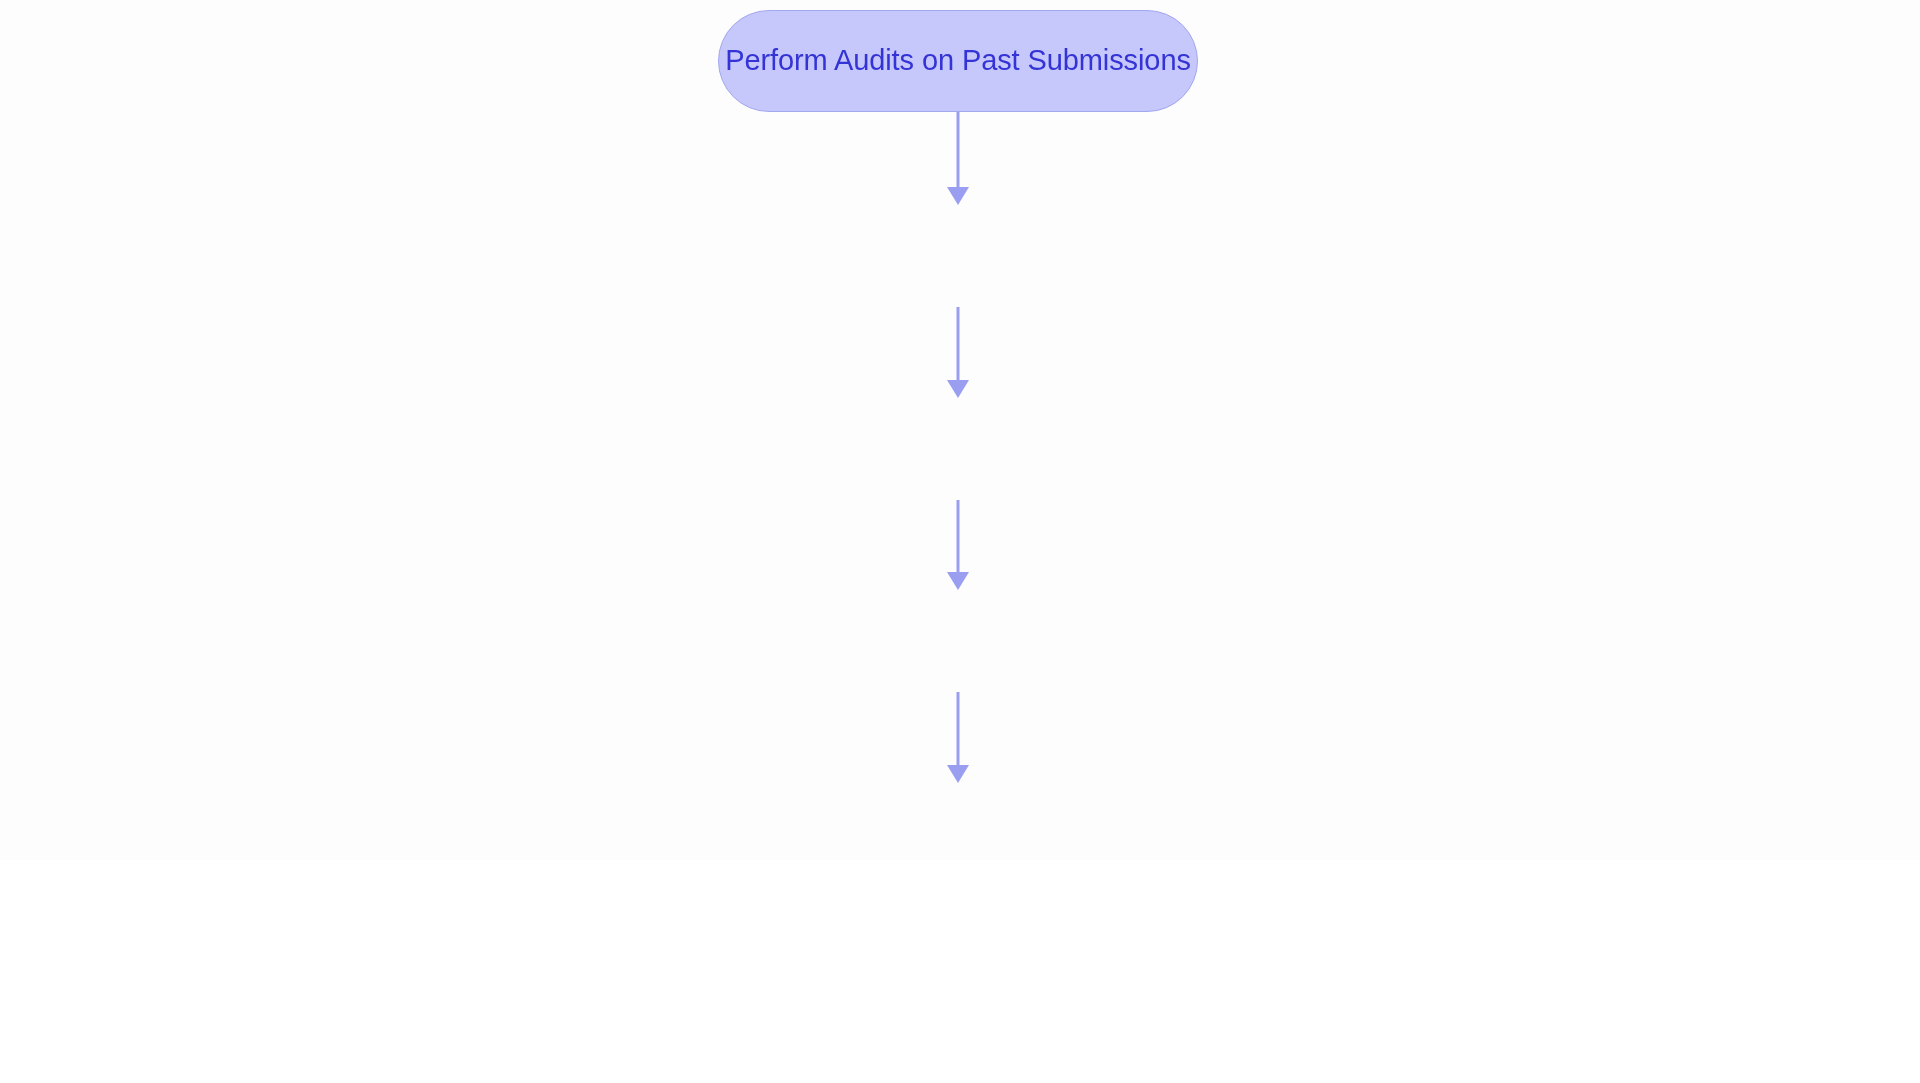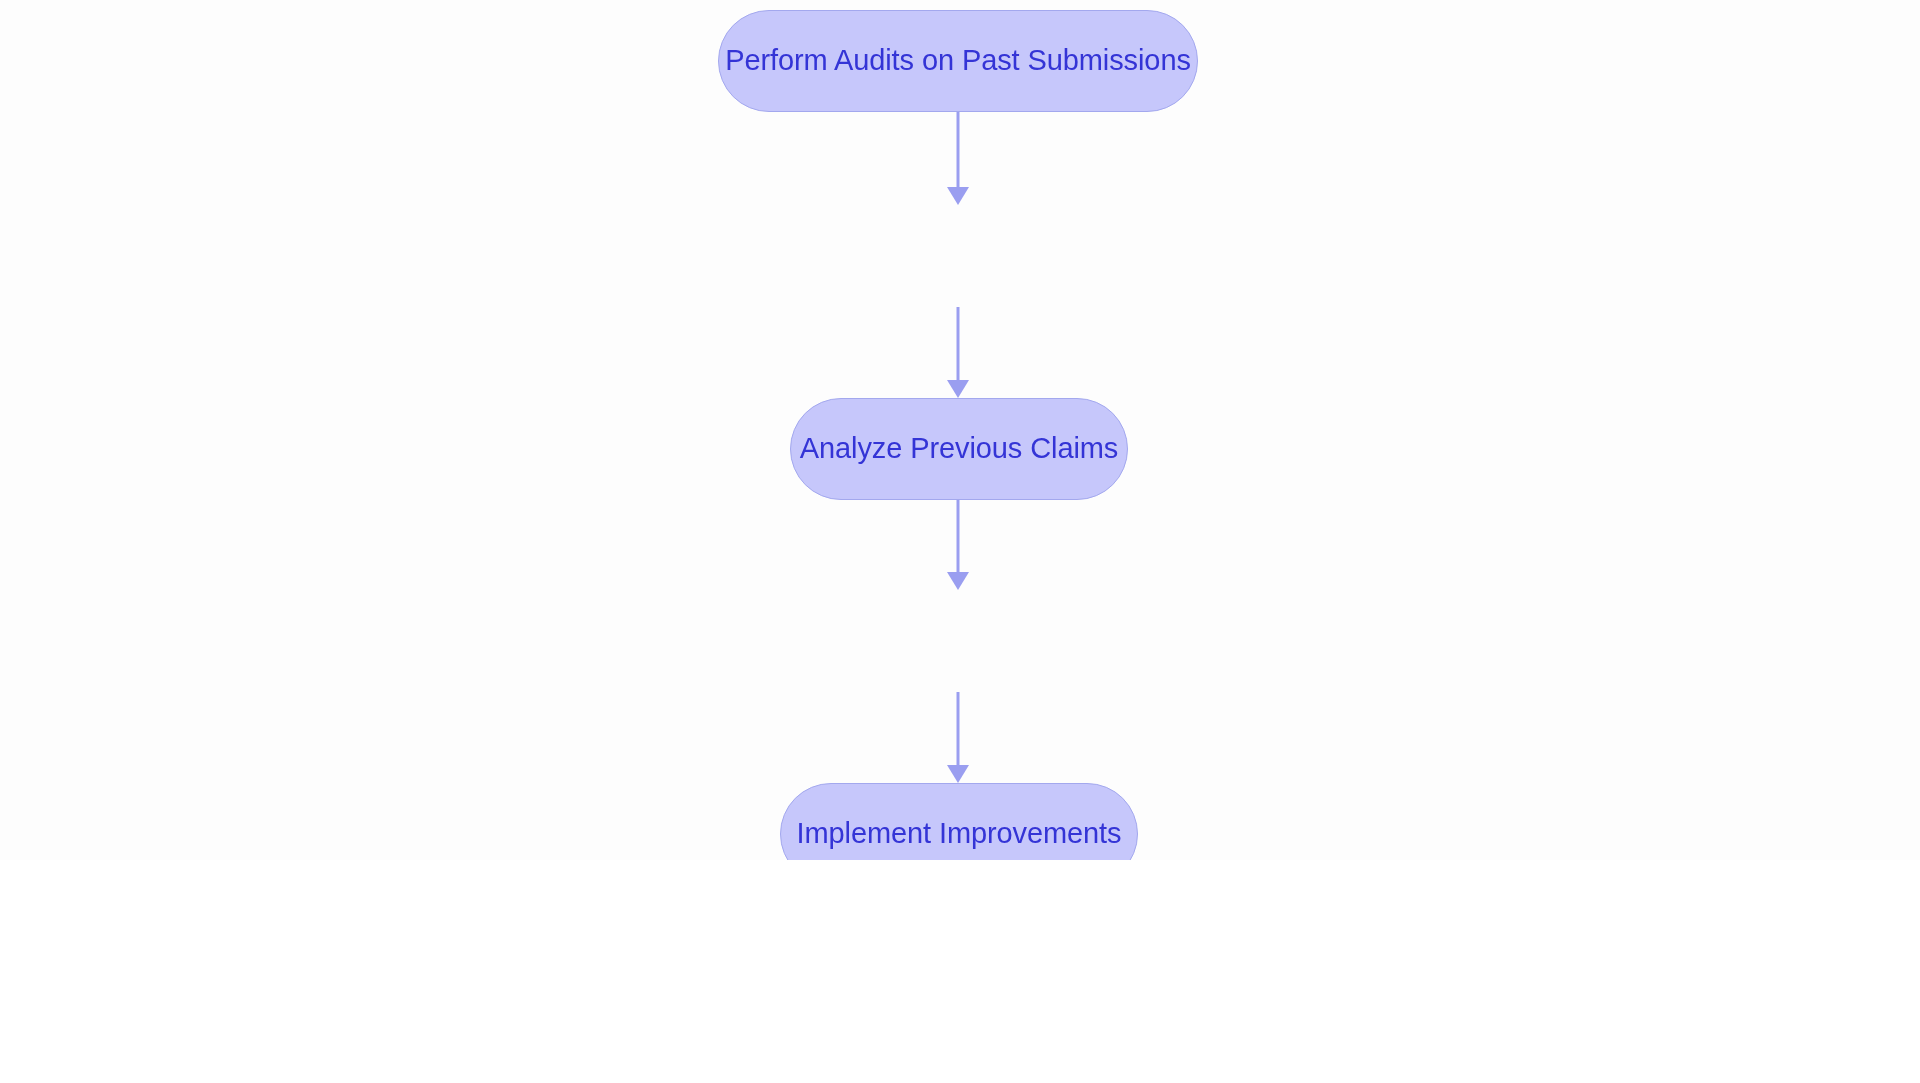--- a/index.html
+++ b/index.html
@@ -86,23 +86,17 @@
       <line x1="20" y1="0" x2="20" y2="74" stroke="#9a9ef0" stroke-width="3"></line>
       <polygon points="9,72 31,72 20,90" fill="#9a9ef0"></polygon>
     </svg>
   </div>
 
   <div class="node" style="left:718px; top:10px; width:480px; height:102px;">
     <span class="node-label">Perform Audits on Past Submissions</span>
   </div>
 
 
-  <div class="node" style="left:790px; top:398px; width:338px; height:102px;">
-    <span class="node-label">Analyze Previous Claims</span>
-  </div>
 
 
-  <div class="node" style="left:780px; top:783px; width:358px; height:102px;">
-    <span class="node-label">Implement Improvements</span>
-  </div>
 
 
 </div>
 
 </body></html>

